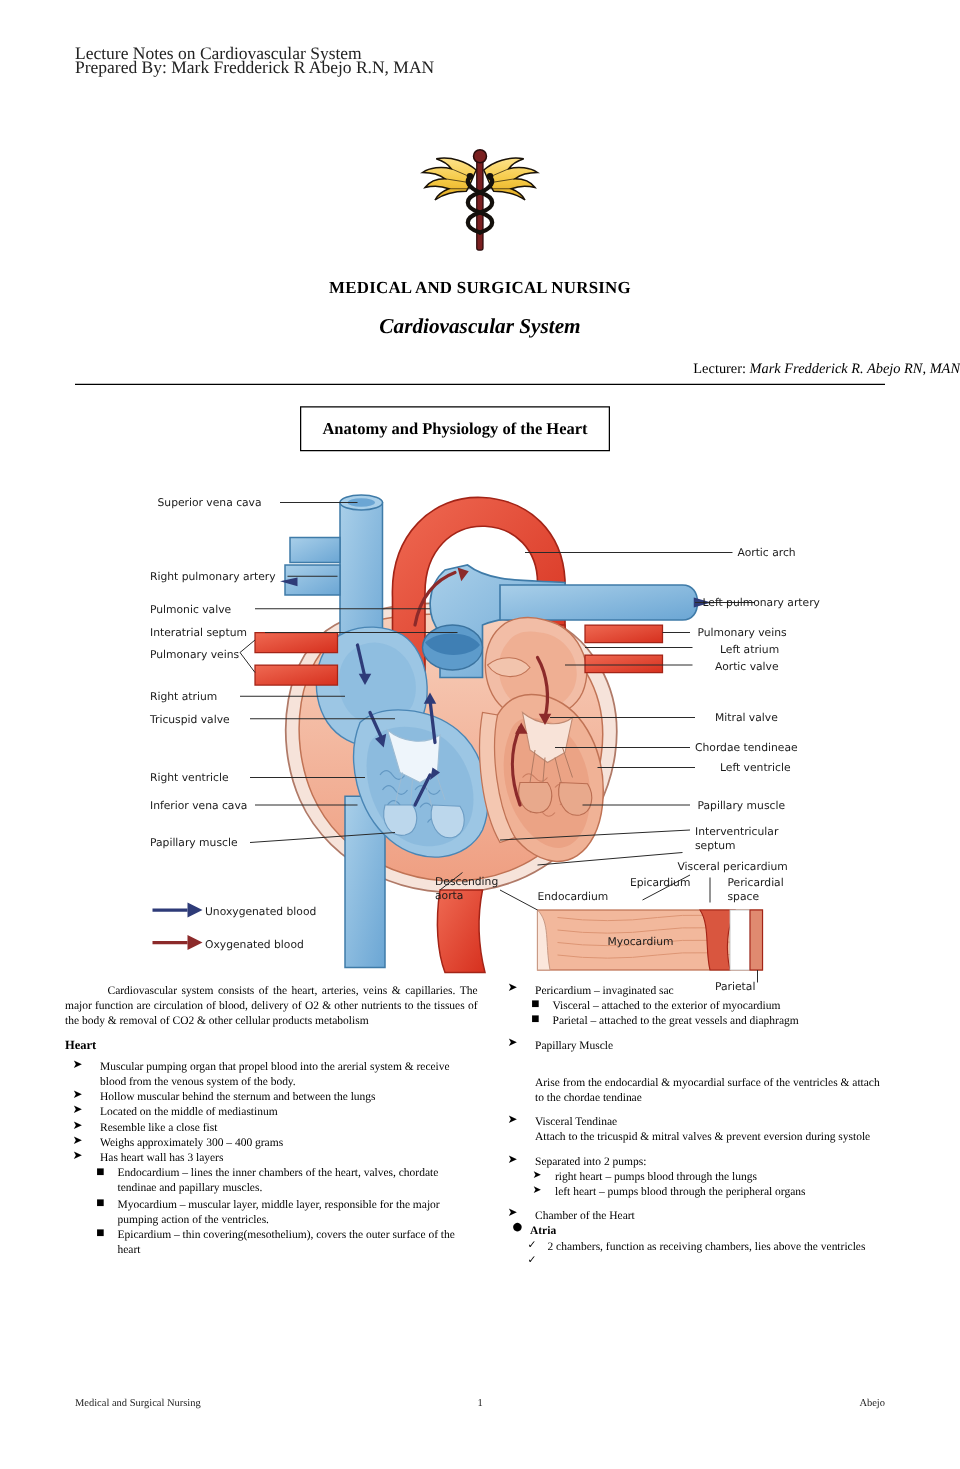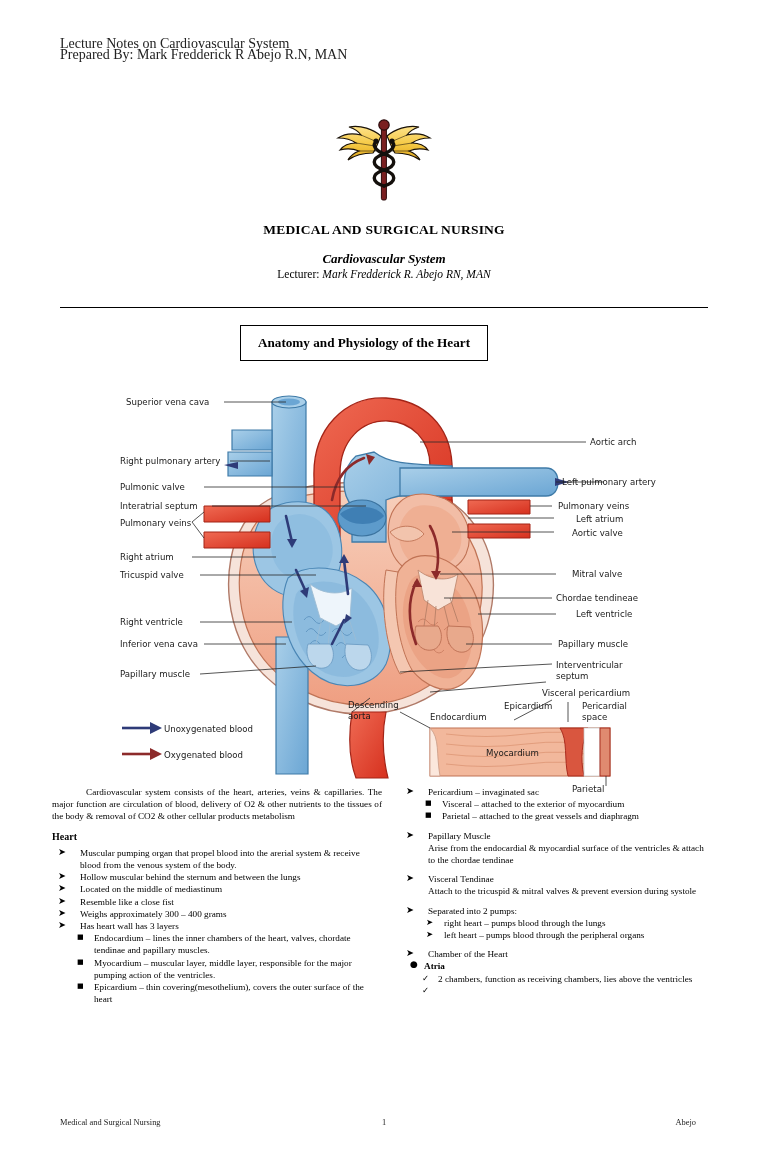--- a/index.html
+++ b/index.html
@@ -18,22 +18,22 @@
   .hdr { position:absolute; left:60px; top:38px; font-size:14px; line-height:11px; color:#222; }
   .hdr div { white-space:nowrap; }
 
   
   .logo-wrap { position:absolute; left:335px; top:106px; width:98px; height:96px; }
 
   
   .t1 { position:absolute; left:0; top:222px; width:768px; text-align:center;
         font-size:13.5px; font-weight:bold; letter-spacing:.2px; }
   .t2 { position:absolute; left:0; top:251px; width:768px; text-align:center;
-        font-size:13px; font-weight:bold; font-style:italic; }
-  .t3 { position:absolute; left:0; top:268px; width:768px; text-align:center; font-size:11.5px; }
+        font-size:17px; font-weight:bold; font-style:italic; }
+  .t3 { position:absolute; left:0; top:289px; width:768px; text-align:right; font-size:11.5px; }
   .t3 em { font-style:italic; }
 
   .rule { position:absolute; left:60px; top:307px; width:648px; height:1px; background:#000; }
 
   
   .boxhead { position:absolute; left:240px; top:325px; width:248px; height:36px;
              border:1.6px solid #000; display:flex; align-items:center; justify-content:center;
              font-size:13.2px; font-weight:bold; }
 
   
@@ -66,21 +66,21 @@
   .l3c { padding-left:38px; }
   .l3c > .bl { position:absolute; left:22px; top:-1px; font-size:8.5px; font-family:"DejaVu Sans", sans-serif; }
 
   .bold { font-weight:bold; }
   .gap { height:7px; }
 
   
   .ftr { position:absolute; left:60px; top:1118px; width:648px; font-size:8.4px; color:#222; }
   .ftr .l { position:absolute; left:0; }
   .ftr .c { position:absolute; left:0; width:648px; text-align:center; }
-  .ftr .r { position:absolute; right:12px;margin-left:16px; }
+  .ftr .r { position:absolute; right:0;margin-left:16px; }
 
   
   .dlab { font-family:"DejaVu Sans", sans-serif; font-size:8.6px; fill:#1a1a1a; }
 </style>
 </head>
 <body>
 
 <div class="page">
 
   <div class="hdr">
@@ -461,21 +461,21 @@
         <span class="bl">■</span>
         <span>Parietal – attached to the great vessels and diaphragm</span>
       </li>
 
       <li class="gap"></li>
 
       <li class="l1">
         <span class="bl">➤</span>
         <span>Papillary Muscle</span>
       </li>
-      <li class="l1" style="margin-top:0">
+      <li class="l1" style="margin-top:18px">
         <span>Arise from the endocardial &amp; myocardial surface of the ventricles &amp; attach to the chordae tendinae</span>
       </li>
 
       <li class="gap"></li>
 
       <li class="l1">
         <span class="bl">➤</span>
         <span>Visceral Tendinae</span>
       </li>
       <li class="l1">

